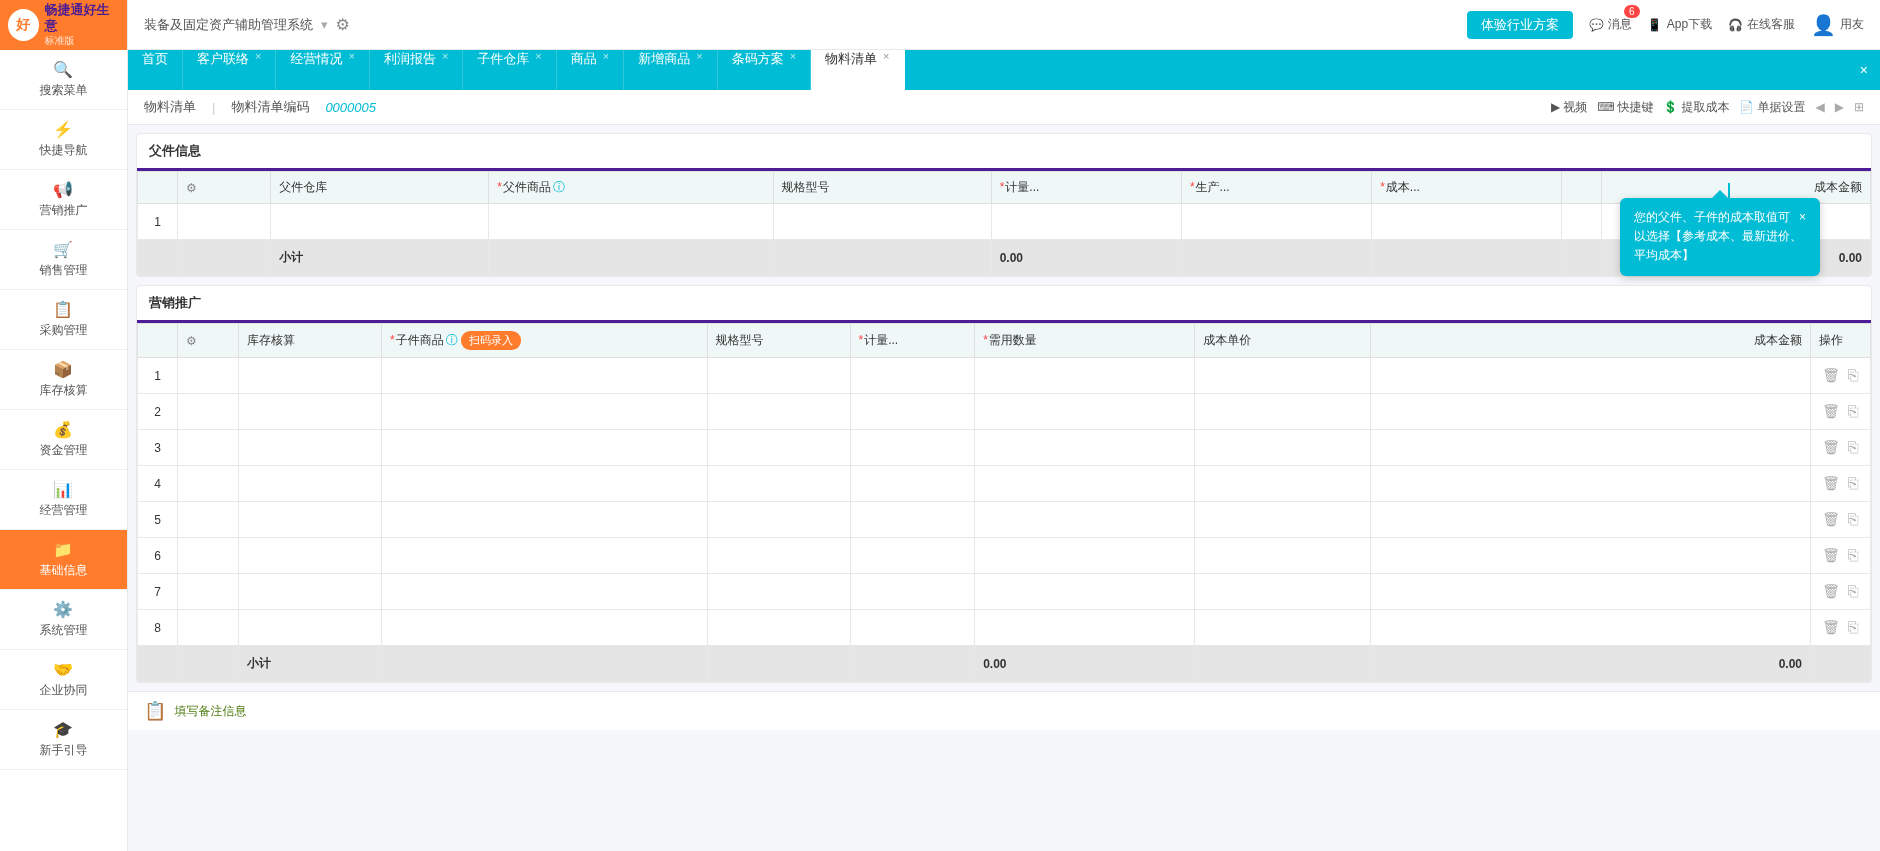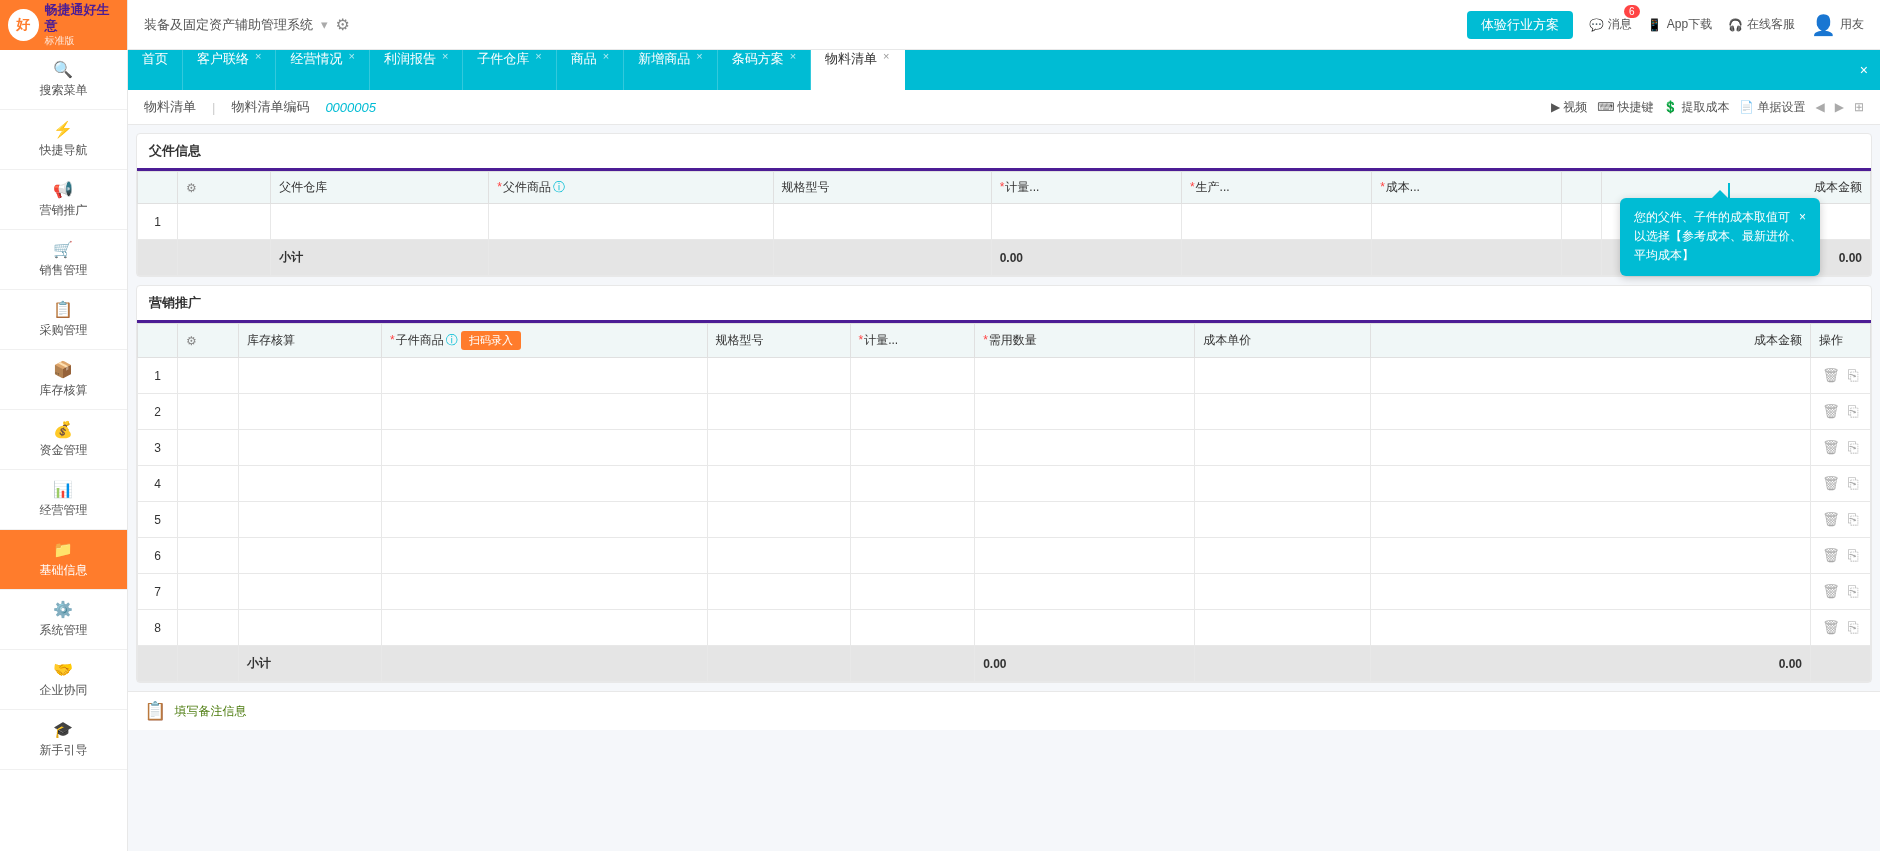--- a/index.html
+++ b/index.html
@@ -182,21 +182,21 @@
       color: #333;
     }
     .required-star { color: #f44; margin-right: 1px; }
     .th-gear { color: #888; cursor: pointer; }
 
     .scan-btn {
       background: #ff7c2c;
       color: #fff;
       border: none;
       padding: 2px 8px;
-      border-radius: 3px;
+      border-radius: 9px;
       font-size: 11px;
       cursor: pointer;
     }
 
     .action-icon { color: #aaa; cursor: pointer; margin: 0 2px; font-size: 14px; }
 
     
     .tooltip-bubble {
       position: absolute;
       top: 108px;

